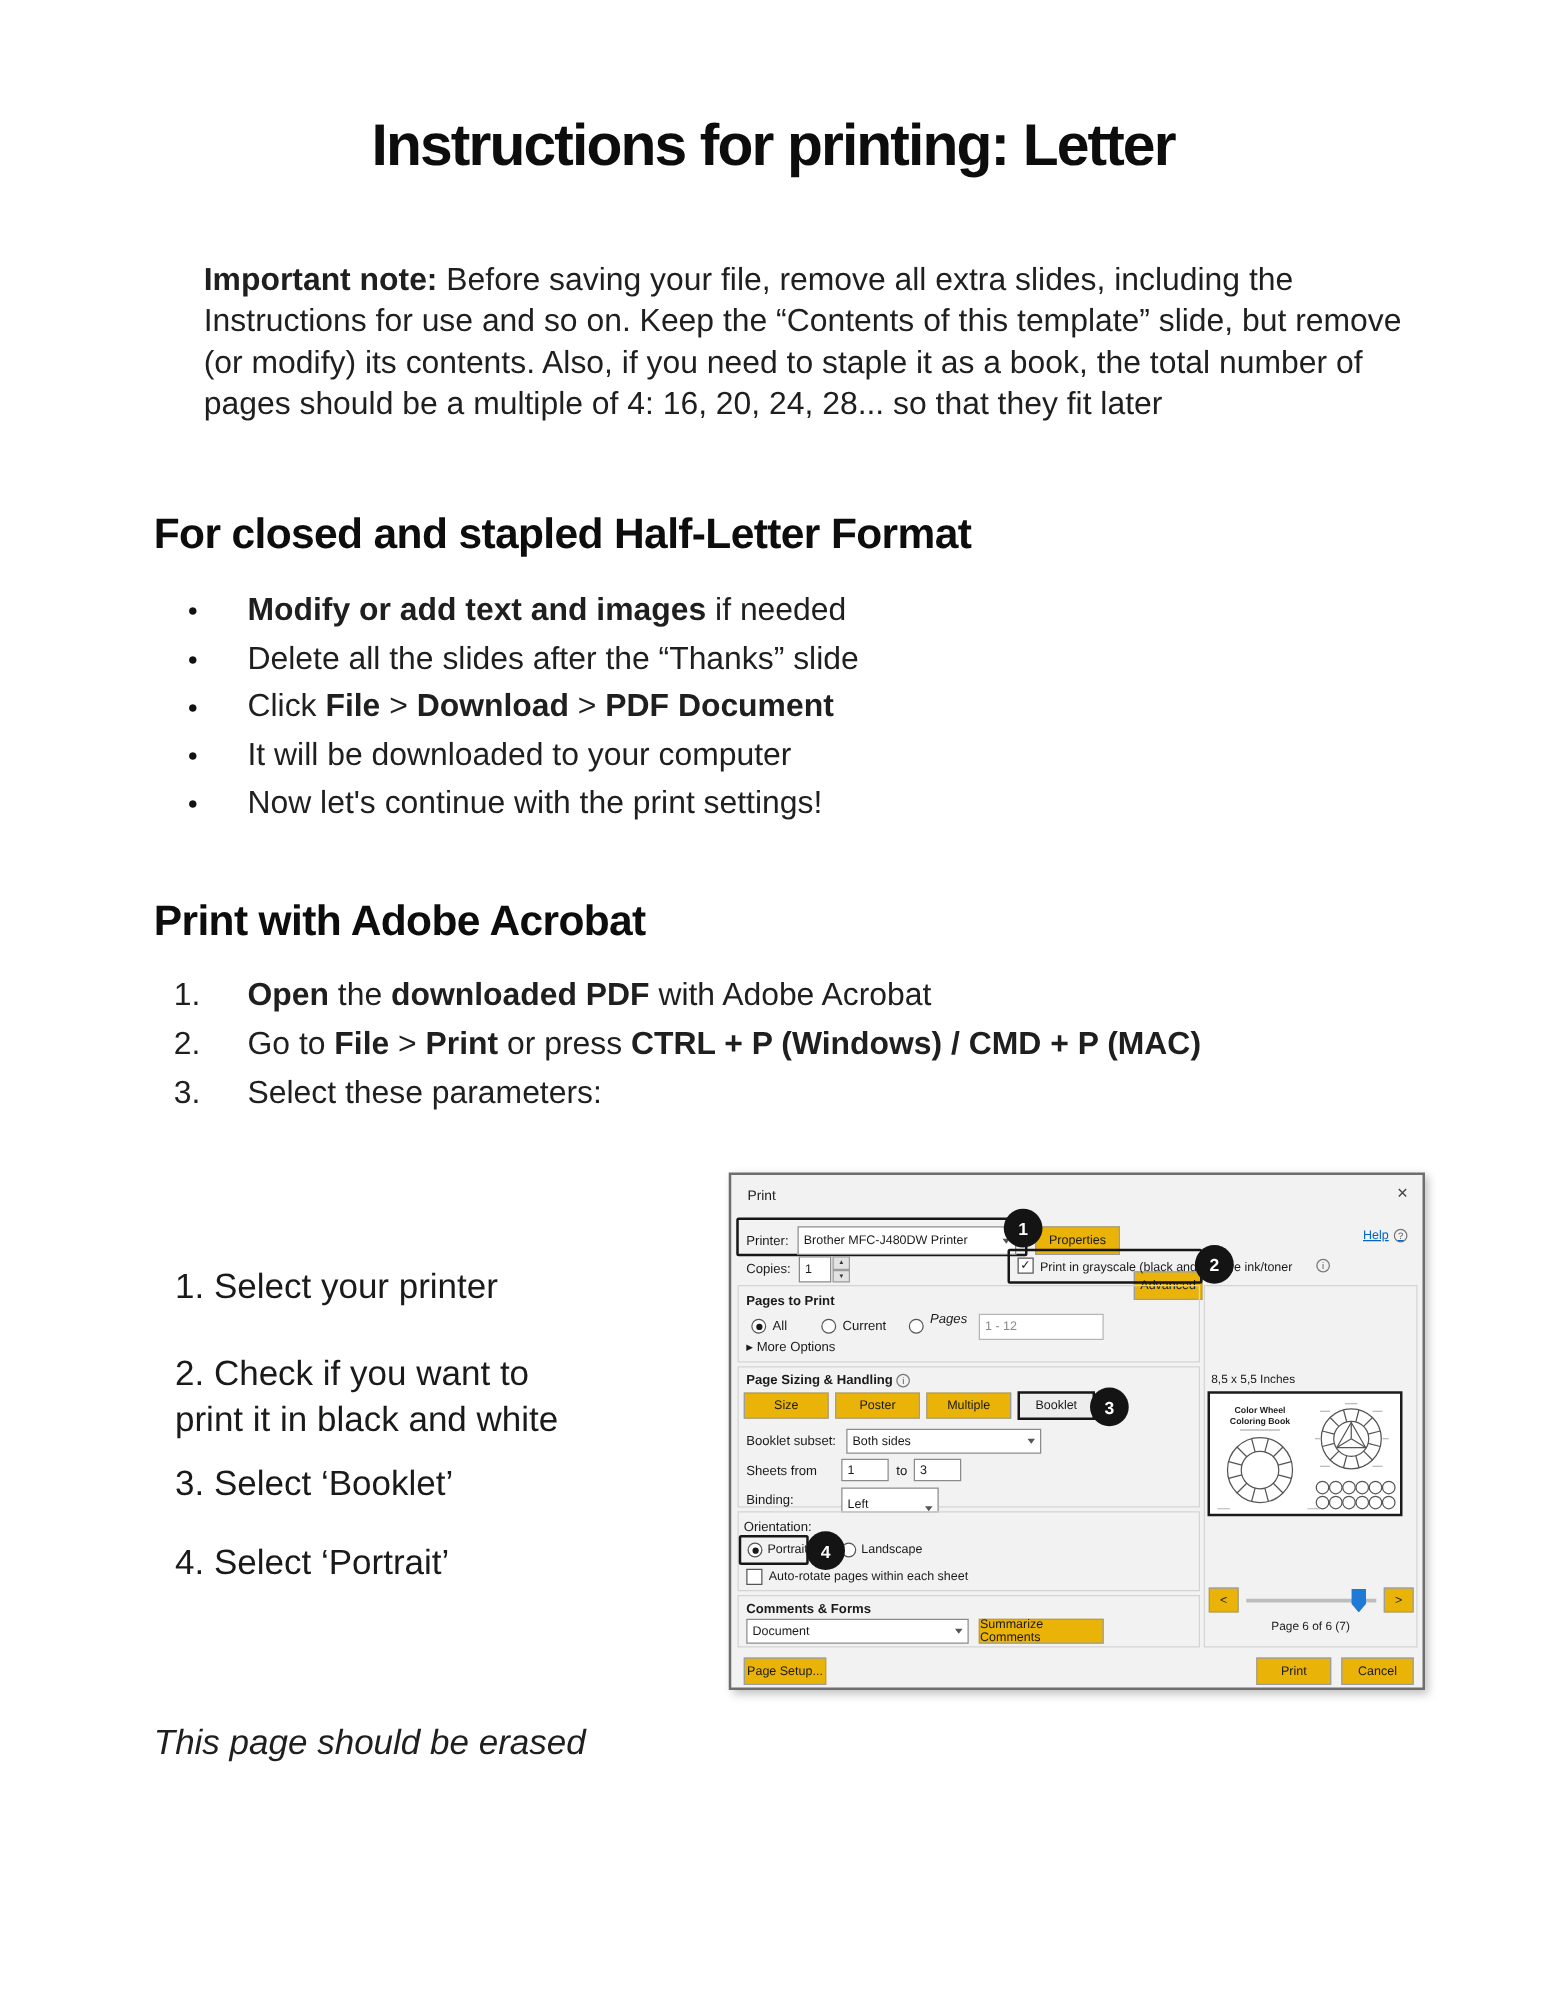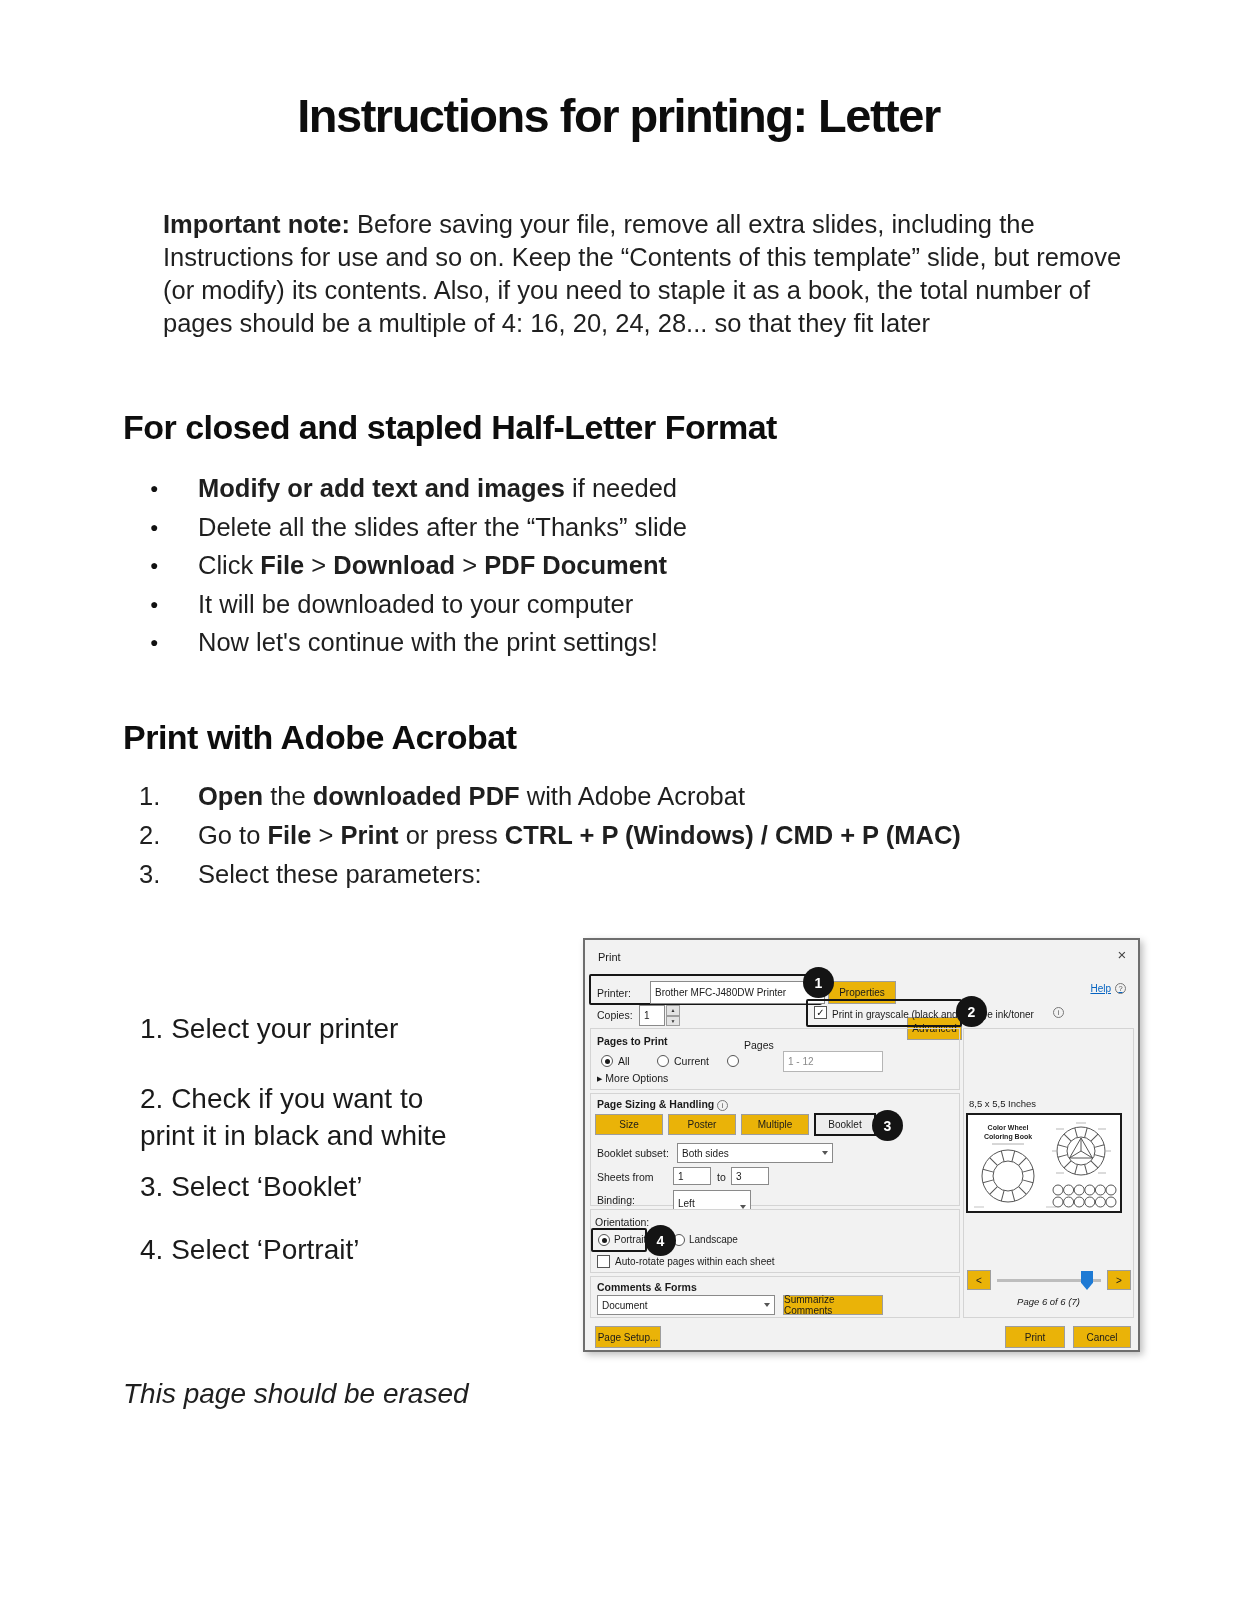--- a/index.html
+++ b/index.html
@@ -66,21 +66,21 @@
   .checkbox { width:13px; height:13px; border:1px solid #555; background:#fff; font-size:10px; line-height:11px; text-align:center; color:#111; }
   .spinner { width:14px; height:21px; display:flex; flex-direction:column; }
   .spinner span { flex:1; background:#e3e3e3; border:1px solid #9d9d9d; font-size:5px; line-height:8px; text-align:center; color:#333; }
   .muted { color:#8a8a8a; }
   .track { height:3px; background:#bdbdbd; }
   .slider-handle {
     width:12px; height:19px; background:#1e7ad4;
     clip-path:polygon(0 0,100% 0,100% 62%,50% 100%,0 62%);
   }
   .preview-box { background:#fff; border:2px solid #1a1a1a; }
-  .pagenum { text-align:center; font-size:9.5px;font-style:italic; }
+  .pagenum { text-align:center; font-size:9.5px; }
   svg text { font-family:"Liberation Sans", sans-serif; }
 </style>
 </head>
 <body>
 
 <h1 class="doc-title">Instructions for printing: Letter</h1>
 
 <p class="note rich"><b>Important note:</b><span> Before saving your file, remove all extra slides, including the Instructions for use and so on. Keep the “Contents of this template” slide, but remove (or modify) its contents. Also, if you need to staple it as a book, the total number of pages should be a multiple of 4: 16, 20, 24, 28... so that they fit later</span></p>
 
 <section class="section sec-half">
@@ -114,21 +114,21 @@
 
   <div class="abs dlg-title">Print</div>
   <div class="abs dlg-close">×</div>
   <div class="abs dlg-help" style="display:flex; gap:4px; align-items:center;">
     <span>Help</span>
       <span class="info-circle" style="text-decoration:none;">?</span>
   </div>
 
   <div class="abs ann" style="left:4px; top:34px; width:233px; height:31px;"></div>
   <div class="abs" style="left:12px; top:47px;">Printer:</div>
-  <div class="abs field combo" style="left:65px; top:41px; width:175px; height:23px;">
+  <div class="abs field combo" style="left:53px; top:41px; width:175px; height:23px;">
     <span>Brother MFC-J480DW Printer</span>
     <span class="combo-arrow"></span>
   </div>
   <div class="abs btn" style="left:243px; top:41px; width:68px; height:23px;">Properties</div>
   <div class="abs btn" style="left:322px; top:41px; width:55px; height:23px;margin-top:36px;">Advanced</div>
   <div class="abs badge" style="left:218px; top:27px;">1</div>
 
   <div class="abs" style="left:12px; top:69px;">Copies:</div>
   <div class="abs field" style="left:54px; top:65px; width:26px; height:21px;">1</div>
   <div class="abs spinner" style="left:81px; top:65px;">
@@ -142,21 +142,21 @@
   <div class="abs" style="left:385px; top:69px; font-size:10px; z-index:1;">Save ink/toner</div>
   <div class="abs info-circle" style="left:468px; top:67px;">i</div>
 
   <div class="abs gbox" style="left:5px; top:88px; width:370px; height:62px;"></div>
   <div class="abs bold" style="left:12px; top:95px;">Pages to Print</div>
   <div class="abs radio sel" style="left:16px; top:115px;"></div>
   <div class="abs" style="left:33px; top:115px;">All</div>
   <div class="abs radio" style="left:72px; top:115px;"></div>
   <div class="abs" style="left:89px; top:115px;">Current</div>
   <div class="abs radio" style="left:142px; top:115px;"></div>
-  <div class="abs" style="left:159px; top:99px;">Pages</div>
+  <div class="abs" style="left:159px; top:109px;font-style:italic;">Pages</div>
   <div class="abs field muted" style="left:198px; top:111px; width:100px; height:21px; border-color:#b5b5b5;">1 - 12</div>
   <div class="abs" style="left:12px; top:132px; font-size:10.5px;">
     <span style="font-size:7px; vertical-align:1px;">▶</span>
     <span>More Options</span>
   </div>
 
   <div class="abs gbox" style="left:5px; top:153px; width:370px; height:113px;"></div>
   <div class="abs bold" style="left:12px; top:158px;">
     <span>Page Sizing &amp; Handling</span> <span class="info-circle" style="font-weight:normal;">i</span>
   </div>

